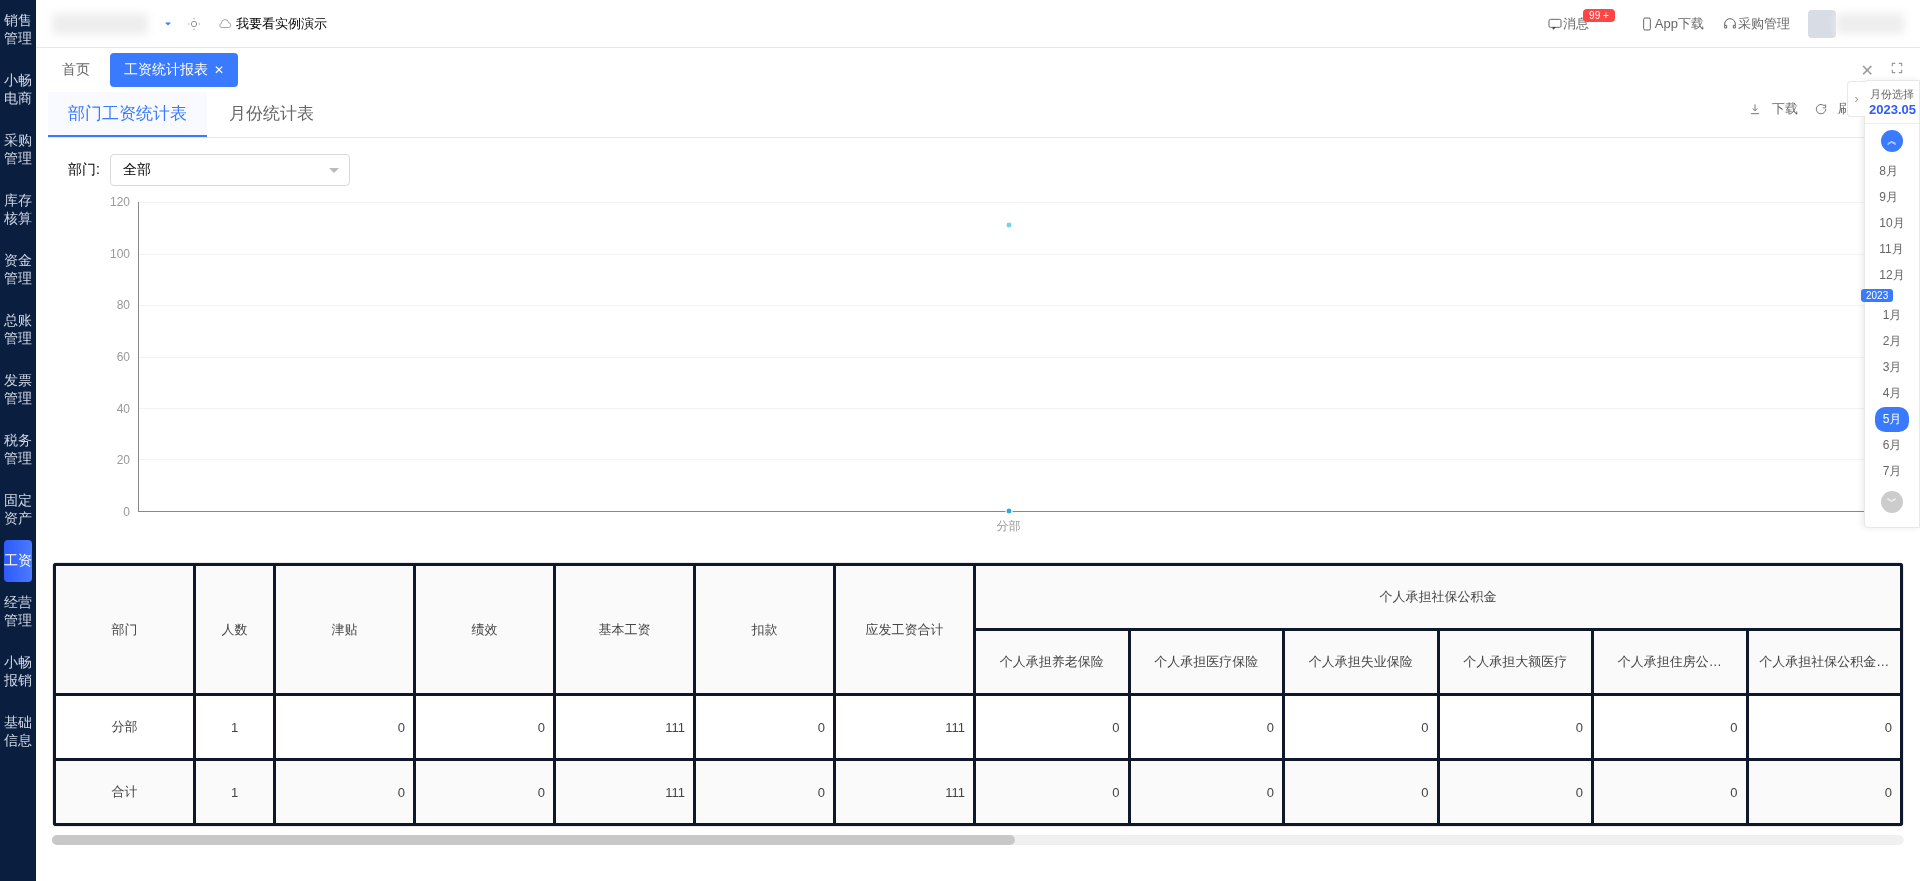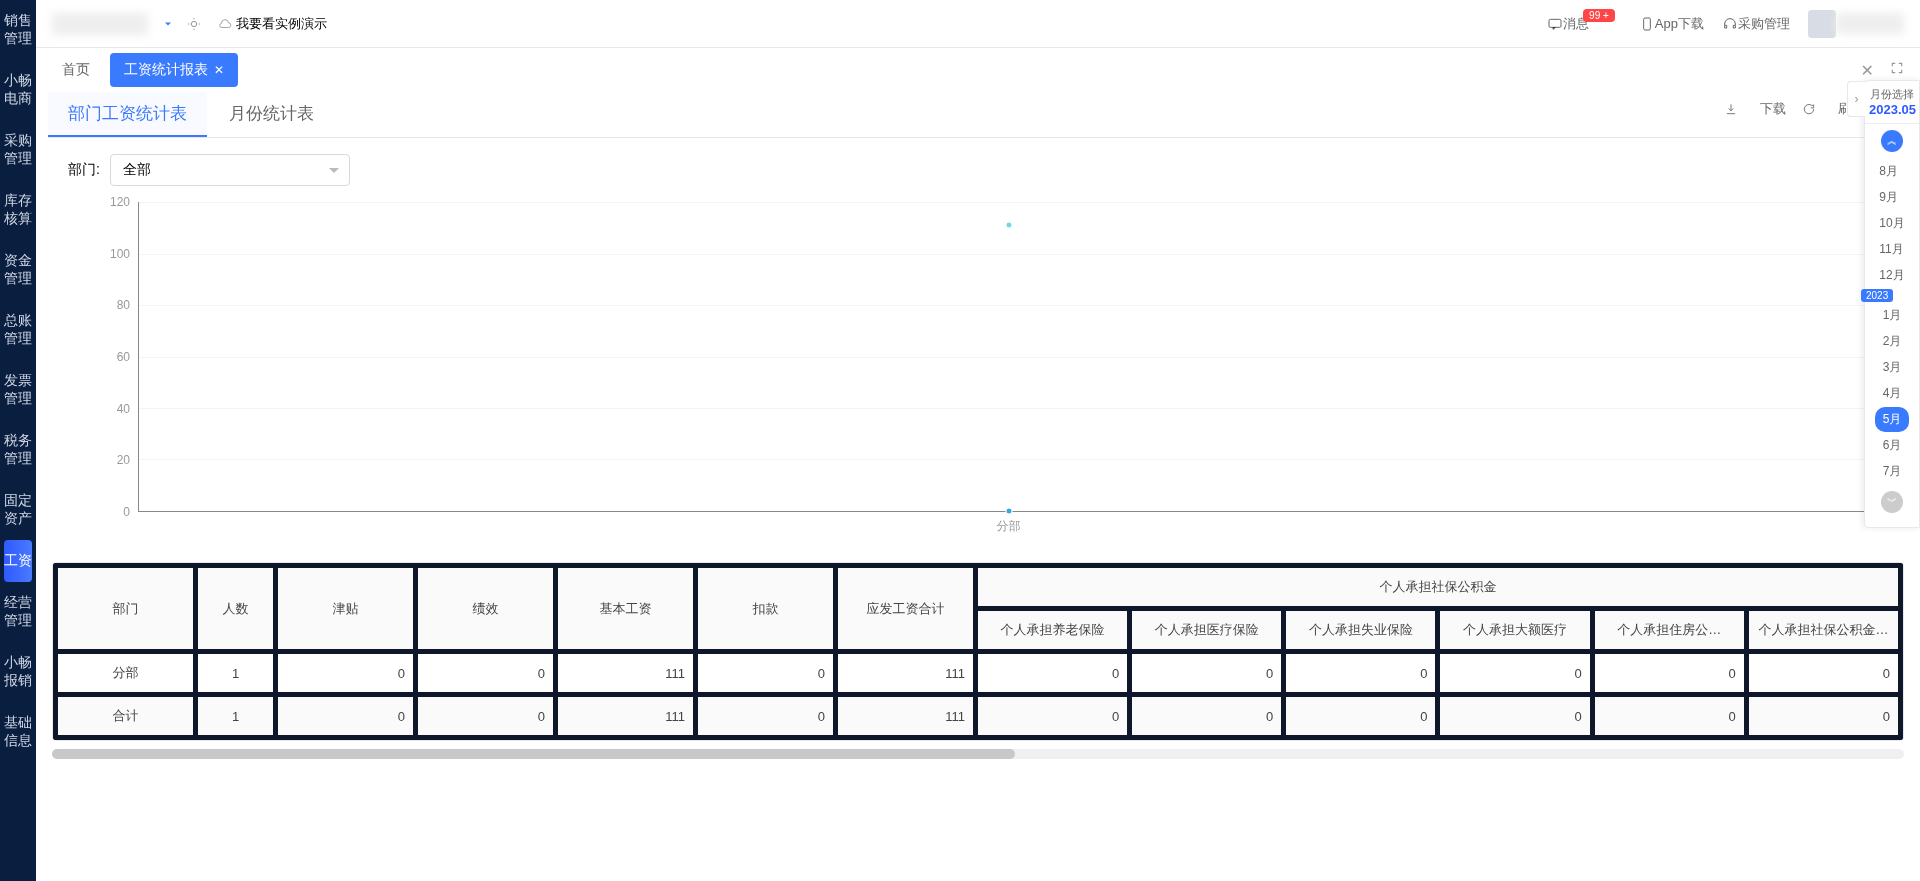--- a/index.html
+++ b/index.html
@@ -35,21 +35,21 @@
 .tab .close-x { font-size: 12px; }
 .tabs-right { margin-left: auto; display: flex; gap: 8px; color: #999; }
 .tabs-right-btn { cursor: pointer; padding: 4px; }
 
 
 .content { flex: 1; padding: 0 12px 12px; display: flex; flex-direction: column; position: relative; }
 .subtabs { display: flex; gap: 2px; border-bottom: 1px solid #e8e8e8; }
 .subtab { padding: 10px 20px; font-size: 17px; color: #666; cursor: pointer; border-bottom: 2px solid transparent; }
 .subtab.active { color: #3a7aff; border-bottom-color: #3a7aff; background: #f8faff; }
 .toolbar { position: absolute; right: 56px; top: 8px; display: flex; gap: 16px; font-size: 13px; color: #666; }
-.toolbar-btn { cursor: pointer; display: flex; align-items: center; gap: 22px; }
+.toolbar-btn { cursor: pointer; display: flex; align-items: center; gap: 10px; }
 
 .filter-row { display: flex; align-items: center; gap: 10px; padding: 16px 20px; font-size: 14px; }
 .select { border: 1px solid #d9d9d9; border-radius: 4px; padding: 6px 30px 6px 12px; width: 240px; position: relative; cursor: pointer; }
 .select::after { content: ''; position: absolute; right: 10px; top: 50%; border: 5px solid transparent; border-top-color: #bbb; transform: translateY(-2px); }
 
 
 .chart-area { padding: 0 30px 20px; position: relative; }
 .legend { display: flex; gap: 24px; justify-content: flex-end; font-size: 12px; color: #666; padding-right: 40px; margin-bottom: 6px; }
 .legend-item { display: flex; align-items: center; gap: 6px; }
 .legend-dot { width: 10px; height: 10px; border-radius: 50%; }
@@ -57,21 +57,21 @@
 .y-axis { position: absolute; left: 20px; top: 0; bottom: 30px; width: 40px; }
 .y-tick { position: absolute; right: 8px; font-size: 12px; color: #999; transform: translateY(-50%); }
 .plot { position: absolute; left: 60px; right: 0; top: 0; bottom: 30px; border-left: 1px solid #888; border-bottom: 1px solid #888; }
 .gridline { position: absolute; left: 0; right: 0; height: 0; border-top: 1px solid #f3f3f3; }
 .data-pt { position: absolute; width: 7px; height: 7px; border-radius: 50%; transform: translate(-50%, 50%); border: 1px solid #fff; }
 .x-label { position: absolute; bottom: -24px; font-size: 12px; color: #999; left: 50%; transform: translateX(-50%); }
 
 
 .table-wrap { border: 1px solid #e8e8e8; border-radius: 4px; margin: 0 4px; overflow-x: hidden; }
 table { border-collapse: collapse; font-size: 13px; color: #444; table-layout: fixed; }
-th, td { border: 5px solid #0f172a; padding: 10px 8px; text-align: center; white-space: nowrap; }
+th, td { border: 3px solid #0f172a; padding: 22px 8px; text-align: center; white-space: nowrap; }
 th { background: #fafafa; font-weight: 500; }
 td.num { text-align: right; }
 tbody tr:nth-child(even) { background: #fafafa; }
 
 .h-scroll { height: 10px; background: #f0f0f0; border-radius: 5px; margin: 8px 4px 0; position: relative; }
 .h-scroll-thumb { position: absolute; left: 0; width: 52%; top: 0; bottom: 0; background: #c8c8c8; border-radius: 5px; }
 
 
 .month-picker { position: absolute; top: 80px; right: 0; background: #fff; border: 1px solid #e8e8e8; border-radius: 4px 0 0 4px; box-shadow: -2px 0 6px rgba(0,0,0,.08); width: 56px; display: flex; flex-direction: column; align-items: center; font-size: 12px; padding-bottom: 8px; }
 .month-picker-header { padding: 6px 4px; text-align: center; border-bottom: 1px solid #eee; width: 100%; }

